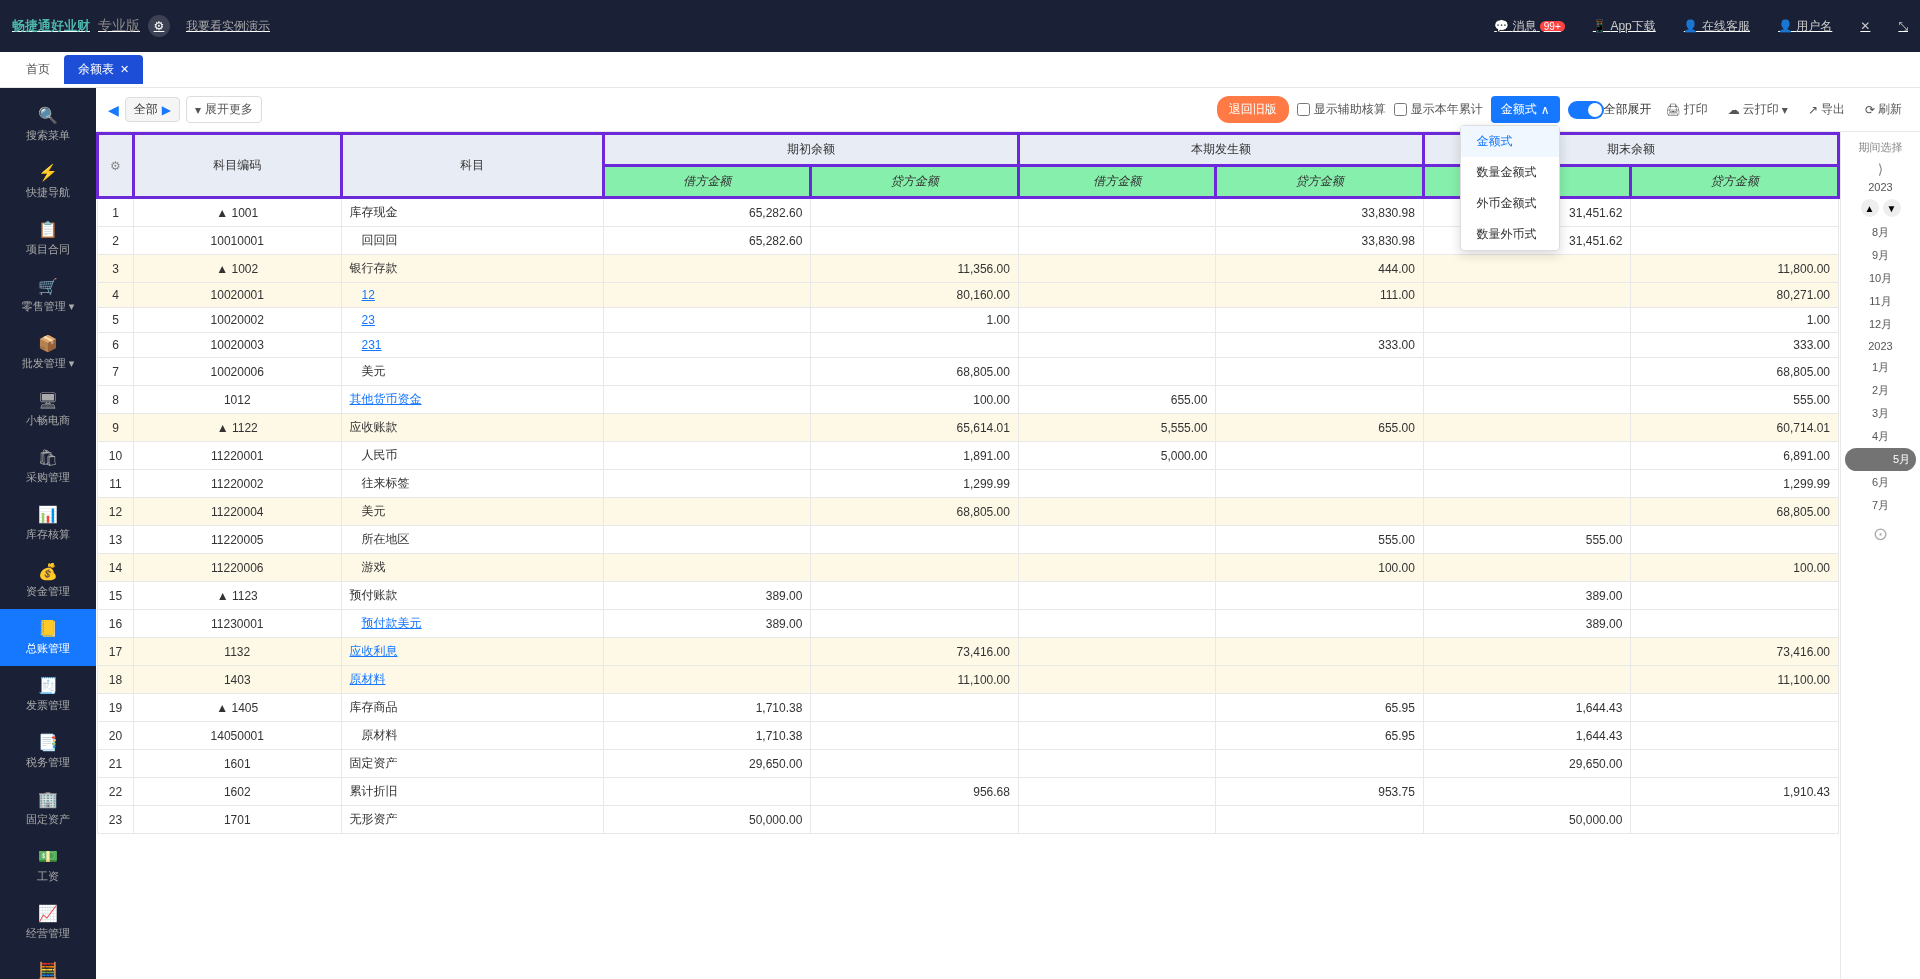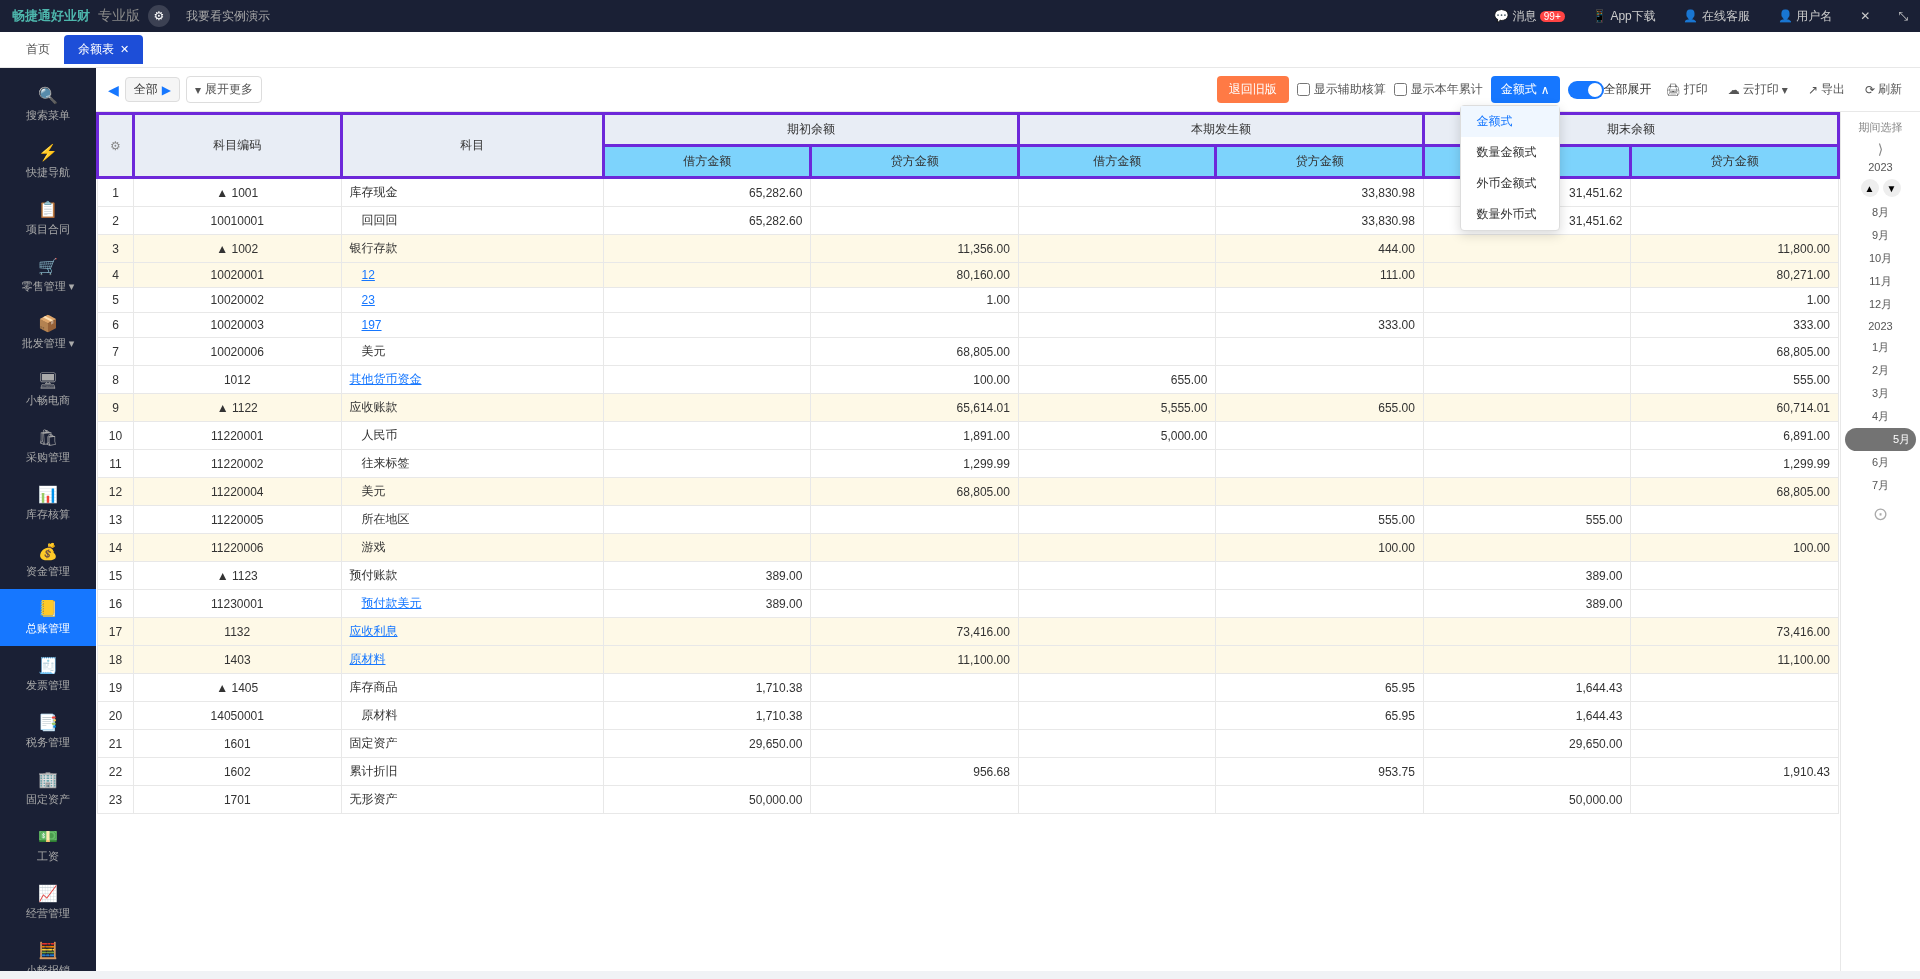--- a/index.html
+++ b/index.html
@@ -1,19 +1,19 @@
 <!DOCTYPE html>
 <html><head>
   <meta charset="utf-8">
   <style>
     * { box-sizing: border-box; margin: 0; padding: 0; }
     body { font-family: 'Microsoft YaHei', Arial, sans-serif; font-size: 12px; background: #f0f2f5; color: #333; overflow: hidden; height: 979px; }
 
     
-    .top-bar { background: #1a2035; height: 32px; display: flex; align-items: center; padding: 0 12px; color: #fff; justify-content: space-between; }
+    .top-bar { background: #1a2035; height: 52px; display: flex; align-items: center; padding: 0 12px; color: #fff; justify-content: space-between; text-decoration: underline; }
     .top-bar-left { display: flex; align-items: center; gap: 8px; }
     .top-logo { color: #4db6ac; font-size: 13px; font-weight: bold; }
     .top-logo-sub { color: #888; font-size: 14px; }
     .top-bar-right { display: flex; align-items: center; gap: 28px; font-size: 12px; color: #ccc; }
     .badge { background: #ff4444; color: #fff; border-radius: 8px; padding: 0 4px; font-size: 10px; }
 
     
     .tab-bar { background: #fff; height: 36px; display: flex; align-items: center; padding: 0 12px; border-bottom: 1px solid #e8e8e8; }
     .tab { padding: 6px 14px; border-radius: 4px 4px 0 0; cursor: pointer; font-size: 12px; color: #555; }
     .tab.active { background: #1d4ed8; color: #fff; }
@@ -30,33 +30,33 @@
 
     
     .content { flex: 1; display: flex; flex-direction: column; overflow: hidden; background: #f0f2f5; }
 
     
     .toolbar { background: #fff; padding: 8px 12px; display: flex; align-items: center; gap: 8px; border-bottom: 1px solid #e8e8e8; flex-wrap: wrap; }
     .toolbar-left { display: flex; align-items: center; gap: 6px; flex: 1; }
     .toolbar-right { display: flex; align-items: center; gap: 8px; }
     .search-box { display: flex; align-items: center; background: #f5f5f5; border: 1px solid #ddd; border-radius: 4px; padding: 3px 8px; gap: 4px; }
     .expand-btn { display: flex; align-items: center; gap: 4px; cursor: pointer; color: #555; border: 1px solid #ddd; border-radius: 4px; padding: 4px 8px; background: #fff; }
-    .btn-back { background: #ff7a45; color: #fff; border: none; border-radius: 4px; padding: 5px 12px; cursor: pointer; font-size: 12px; }
+    .btn-back { background: #ff7a45; color: #fff; border: none; border-radius: 12px; padding: 5px 12px; cursor: pointer; font-size: 12px; }
     .checkbox-label { display: flex; align-items: center; gap: 4px; font-size: 12px; color: #555; cursor: pointer; }
     .btn-amount-type { background: #1677ff; color: #fff; border: none; border-radius: 4px; padding: 5px 10px; cursor: pointer; font-size: 12px; display: flex; align-items: center; gap: 4px; position: relative; }
     .toggle-switch { display: flex; align-items: center; gap: 0; }
     .toggle { width: 36px; height: 18px; background: #1677ff; border-radius: 9px; position: relative; cursor: pointer; }
     .toggle::after { content: ''; position: absolute; width: 14px; height: 14px; background: #fff; border-radius: 50%; top: 2px; right: 2px; }
     .icon-btn { display: flex; align-items: center; gap: 3px; cursor: pointer; color: #555; font-size: 12px; padding: 4px 6px; border-radius: 4px; }
 
     
     .table-container { flex: 1; overflow: auto; background: #fff; margin: 0; }
     table { width: 100%; border-collapse: collapse; font-size: 12px; }
     thead tr th { background: #e8edf5; border: 3px solid #6d28d9; padding: 6px 8px; text-align: center; font-weight: 500; color: #333; position: sticky; top: 0; z-index: 2; white-space: nowrap; }
-    thead tr.sub-header th { background: #7dd3fc; }
+    thead tr.sub-header th { background: #86efac; font-style: italic; }
     tbody tr td { border: 1px solid #e8e8e8; padding: 5px 8px; white-space: nowrap; }
     tbody tr td.num { text-align: right; }
     tbody tr td.code { text-align: center; }
     .highlighted { background: #fef9e7 !important; }
     .link-text { color: #1677ff; text-decoration: underline; cursor: pointer; }
     .gear-icon { color: #888; cursor: pointer; }
 
     
     .dropdown-menu { position: absolute; background: #fff; border: 1px solid #ddd; border-radius: 4px; box-shadow: 0 4px 12px rgba(0,0,0,0.15); z-index: 100; min-width: 100px; }
     .dropdown-item { padding: 7px 16px; cursor: pointer; font-size: 12px; color: #333; }
@@ -321,21 +321,21 @@
       <td class="num"></td>
       <td class="num">1.00</td>
       <td class="num"></td>
       <td class="num"></td>
       <td class="num"></td>
       <td class="num ">1.00</td>
     </tr>
               <tr>
       <td class="code">6</td>
       <td class="code">10020003</td>
-      <td style="padding-left:20px;"><span class="link-text">197</span></td>
+      <td style="padding-left:20px;"><span class="link-text">231</span></td>
       <td class="num"></td>
       <td class="num"></td>
       <td class="num"></td>
       <td class="num">333.00</td>
       <td class="num"></td>
       <td class="num ">333.00</td>
     </tr>
               <tr>
       <td class="code">7</td>
       <td class="code">10020006</td>

